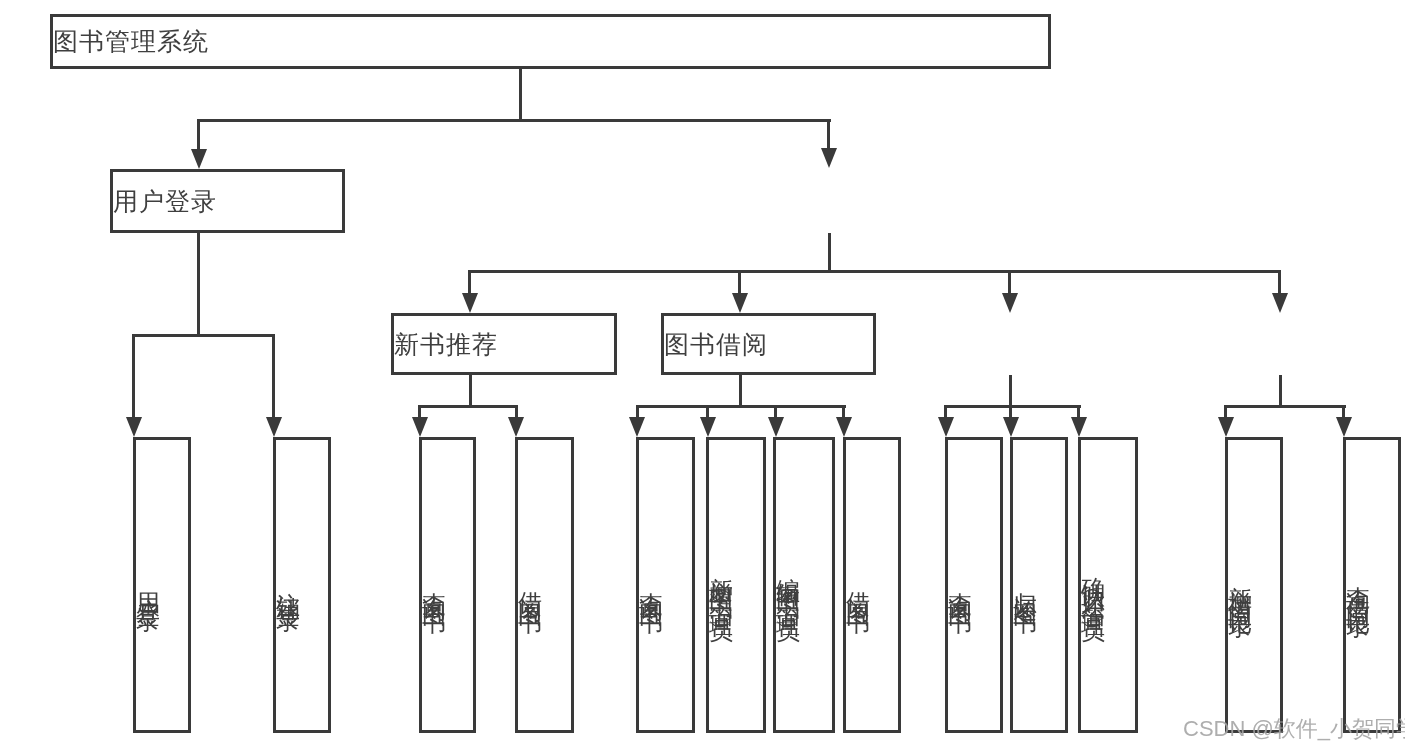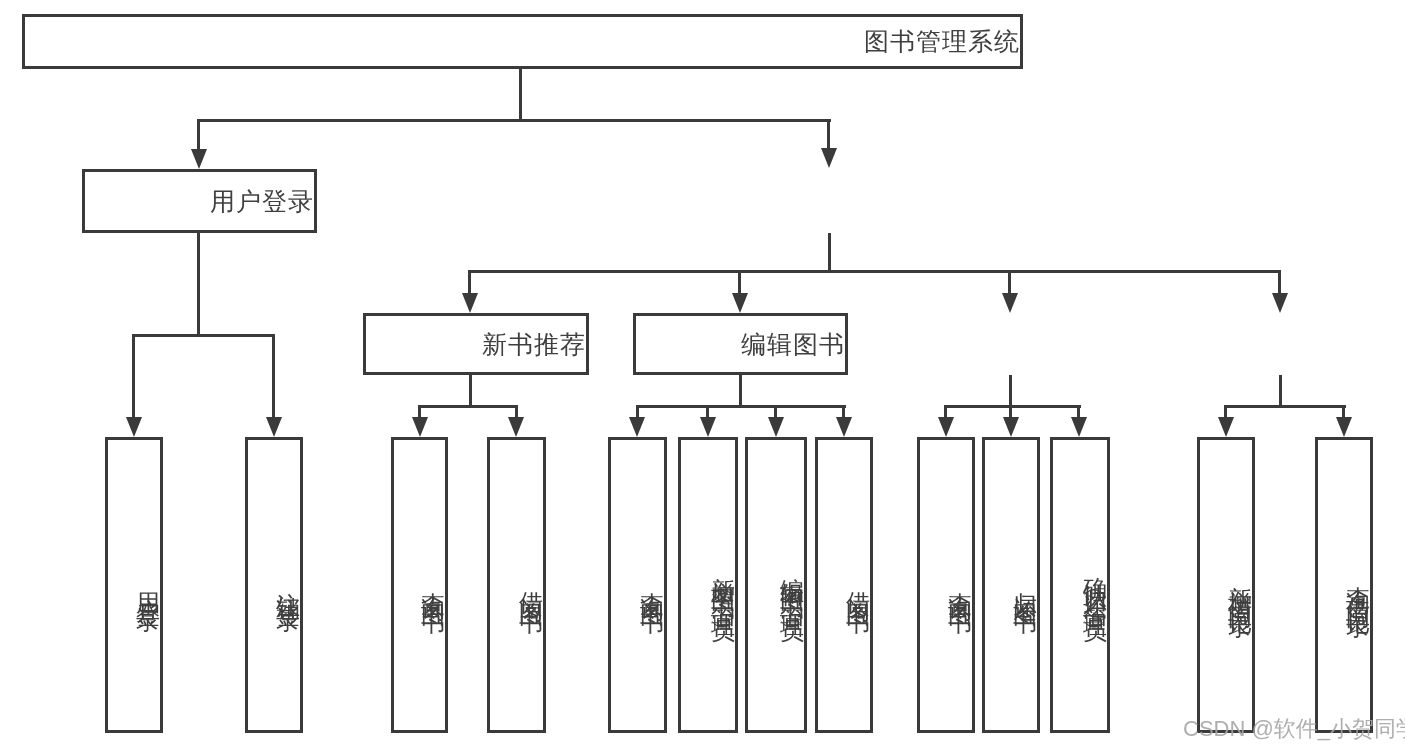--- a/index.html
+++ b/index.html
@@ -2,21 +2,21 @@
 <html><head>
 <meta charset="utf-8">
 <style>
   html,body{margin:0;padding:0;background:#ffffff;}
   .canvas{
     position:relative;width:1405px;height:747px;background:#ffffff;overflow:hidden;
     font-family:"Liberation Sans","DejaVu Sans",sans-serif;color:#3f3f3f;
   }
   .box{
     position:absolute;border:3px solid #3a3a3a;background:#ffffff;
-    display:flex;align-items:center;justify-content:flex-end;box-sizing:border-box;
+    display:flex;align-items:center;justify-content:flex-start;box-sizing:border-box;margin-left:28px;
   }
   .lbl{font-size:25px;color:#3f3f3f;letter-spacing:1px;white-space:nowrap;}
   .vbox{top:437px;height:296px;}
   .vlbl{
     writing-mode:vertical-rl;text-orientation:mixed;
     font-size:24px;letter-spacing:6px;color:#3f3f3f;line-height:1;
   }
   .vl{position:absolute;width:3px;background:#3a3a3a;}
   .hl{position:absolute;height:3px;background:#3a3a3a;}
   .ar{
@@ -64,21 +64,21 @@
   <div class="ar" style="left:732px;top:293px"></div>
   <div class="vl" style="left:1008px;top:270px;height:25px"></div>
   <div class="ar" style="left:1002px;top:293px"></div>
   <div class="vl" style="left:1278px;top:270px;height:25px"></div>
   <div class="ar" style="left:1272px;top:293px"></div>
 
   <div class="box" style="left:363px;top:313px;width:226px;height:62px">
     <span class="lbl">新书推荐</span>
   </div>
   <div class="box" style="left:633px;top:313px;width:215px;height:62px">
-    <span class="lbl">编辑图书</span>
+    <span class="lbl">图书借阅</span>
   </div>
 
   <div class="vl" style="left:469px;top:375px;height:33px"></div>
   <div class="hl" style="left:418px;top:405px;width:100px"></div>
   <div class="vl" style="left:418px;top:405px;height:15px"></div>
   <div class="ar" style="left:412px;top:417px"></div>
   <div class="vl" style="left:515px;top:405px;height:15px"></div>
   <div class="ar" style="left:508px;top:417px"></div>
 
   <div class="vl" style="left:739px;top:375px;height:33px"></div>

